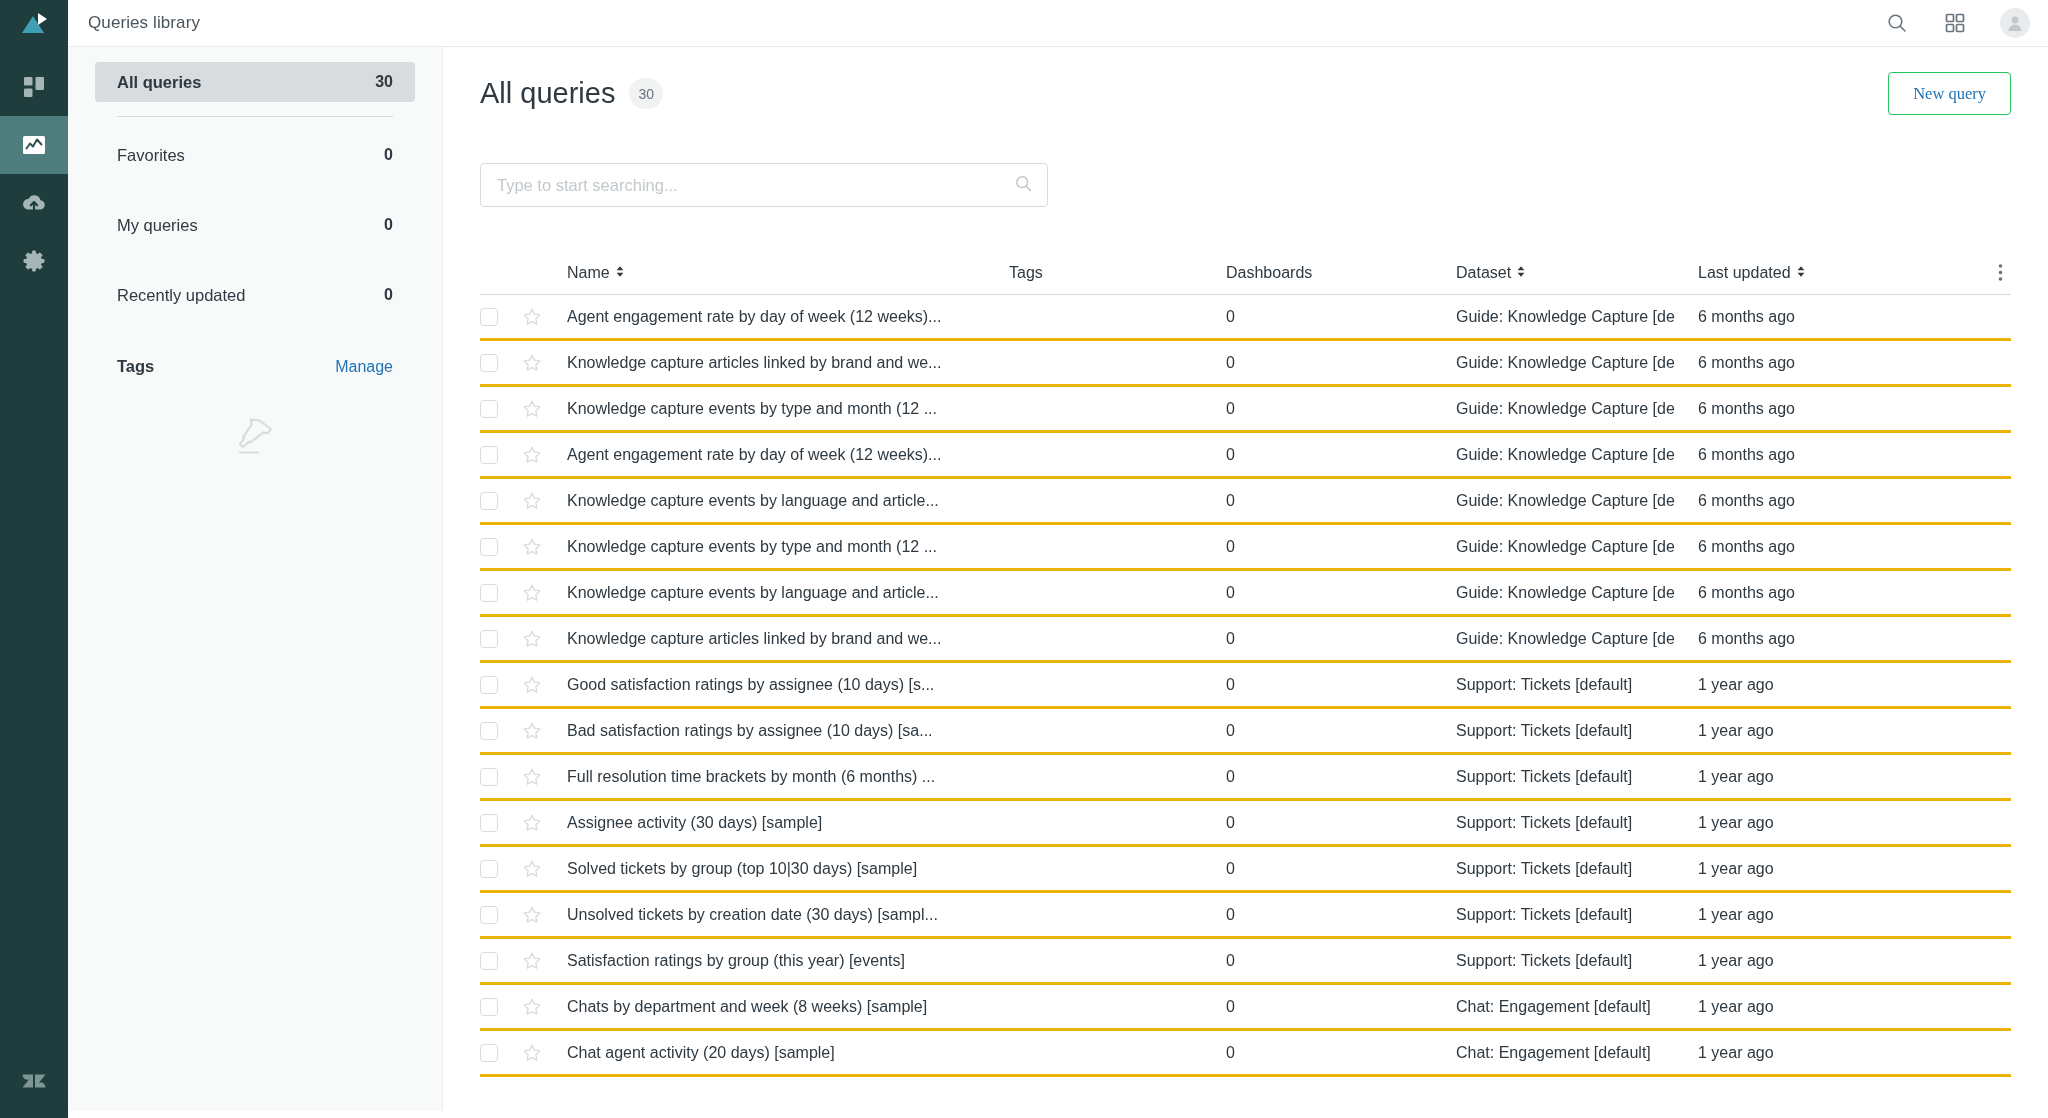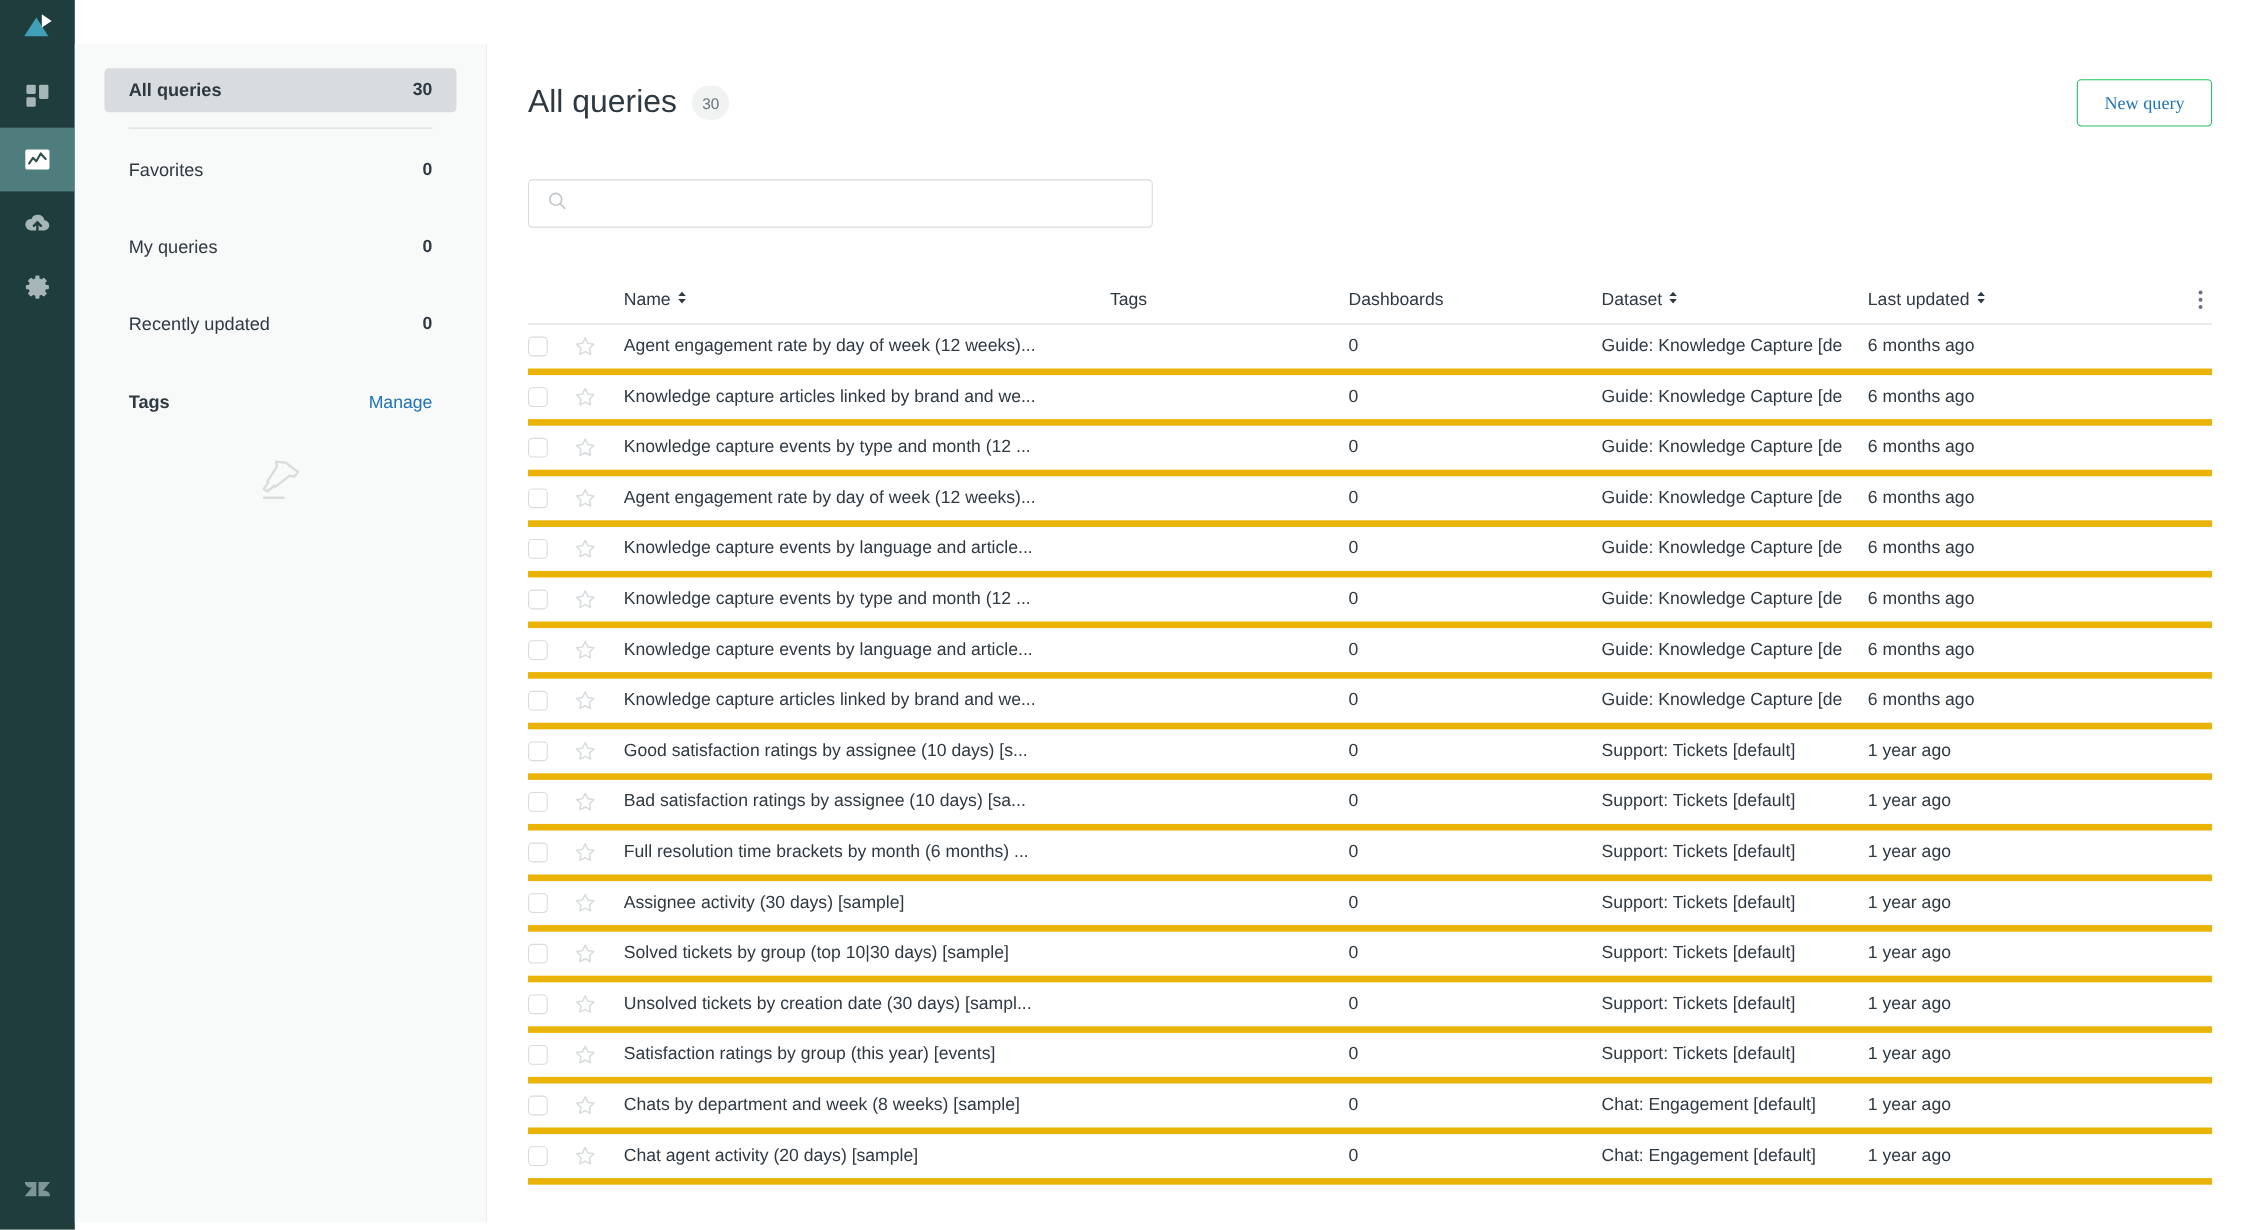--- a/index.html
+++ b/index.html
@@ -164,21 +164,21 @@
     color: #2f3941;
     background: transparent;
   }
   .search-input::placeholder { color: #c2c8cc; }
 
   
   .table { margin-top: 44px; width: 100%; }
   .trow {
     display: flex; align-items: center;
     height: 46px;
-    border-bottom: 6px solid #eab308;
+    border-bottom: 3px solid #eab308;
     font-size: 16px;
     color: #2f3941;
   }
   .thead {
     height: 44px;
     border-bottom: 1px solid #d8dcde;
     color: #2f3941;
     font-size: 16px;
   }
   .thead .col { display: flex; align-items: flex-end; gap: 5px; }
@@ -248,20 +248,45 @@
     <div class="rail-bottom">
       <svg width="30" height="30" viewBox="0 0 30 30" aria-hidden="true">
         <path d="M14 8.5v13L3.5 21.5z" fill="#7d9595"></path>
         <path d="M3.5 8.5h10.5A5.25 5.25 0 0 1 3.5 8.5z" fill="#7d9595"></path>
         <path d="M16 21.5v-13L26.5 8.5z" fill="#7d9595"></path>
         <path d="M26.5 21.5H16A5.25 5.25 0 0 1 26.5 21.5z" fill="#7d9595"></path>
       </svg>
     </div>
   </div>
 
+  <div class="header">
+    <div class="header-title">Queries library</div>
+    <div class="header-actions">
+      <div class="hdr-btn">
+        <svg width="22" height="22" viewBox="0 0 22 22" aria-hidden="true">
+          <circle cx="9.5" cy="9.5" r="6.3" fill="none" stroke="#68737d" stroke-width="1.6"></circle>
+          <line x1="14.2" y1="14.2" x2="19" y2="19" stroke="#68737d" stroke-width="1.6" stroke-linecap="round"></line>
+        </svg>
+      </div>
+      <div class="hdr-btn">
+        <svg width="20" height="20" viewBox="0 0 20 20" aria-hidden="true">
+          <rect x="1.5" y="1.5" width="7" height="7" rx="1" fill="none" stroke="#68737d" stroke-width="1.7"></rect>
+          <rect x="11.5" y="1.5" width="7" height="7" rx="1" fill="none" stroke="#68737d" stroke-width="1.7"></rect>
+          <rect x="1.5" y="11.5" width="7" height="7" rx="1" fill="none" stroke="#68737d" stroke-width="1.7"></rect>
+          <rect x="11.5" y="11.5" width="7" height="7" rx="1" fill="none" stroke="#68737d" stroke-width="1.7"></rect>
+        </svg>
+      </div>
+      <div class="avatar">
+        <svg width="20" height="20" viewBox="0 0 20 20" aria-hidden="true">
+          <circle cx="10" cy="7" r="3.4" fill="#c2c8cc"></circle>
+          <path d="M3.6 18a6.4 6.4 0 0 1 12.8 0z" fill="#c2c8cc"></path>
+        </svg>
+      </div>
+    </div>
+  </div>
 
   <div class="body">
 
     <div class="navpanel">
       <ul class="nav-list">
         <li class="nav-item active">
           <span>All queries</span>
           <span class="count">30</span>
         </li>
       </ul>
@@ -303,20 +328,21 @@
     <div class="main">
       <div class="main-inner">
 
         <div class="page-head">
           <h1 class="page-title">All queries</h1>
           <span class="page-count">30</span>
           <button class="new-query">New query</button>
         </div>
 
         <div class="search-wrap">
+          <input class="search-input" type="text" placeholder="Type to start searching..." style="">
           <span>
             <svg width="19" height="19" viewBox="0 0 19 19" aria-hidden="true">
               <circle cx="8.2" cy="8.2" r="5.4" fill="none" stroke="#c2c8cc" stroke-width="1.5"></circle>
               <line x1="12.2" y1="12.2" x2="16.4" y2="16.4" stroke="#c2c8cc" stroke-width="1.5" stroke-linecap="round"></line>
             </svg>
           </span>
         </div>
 
         <div class="table">
 

